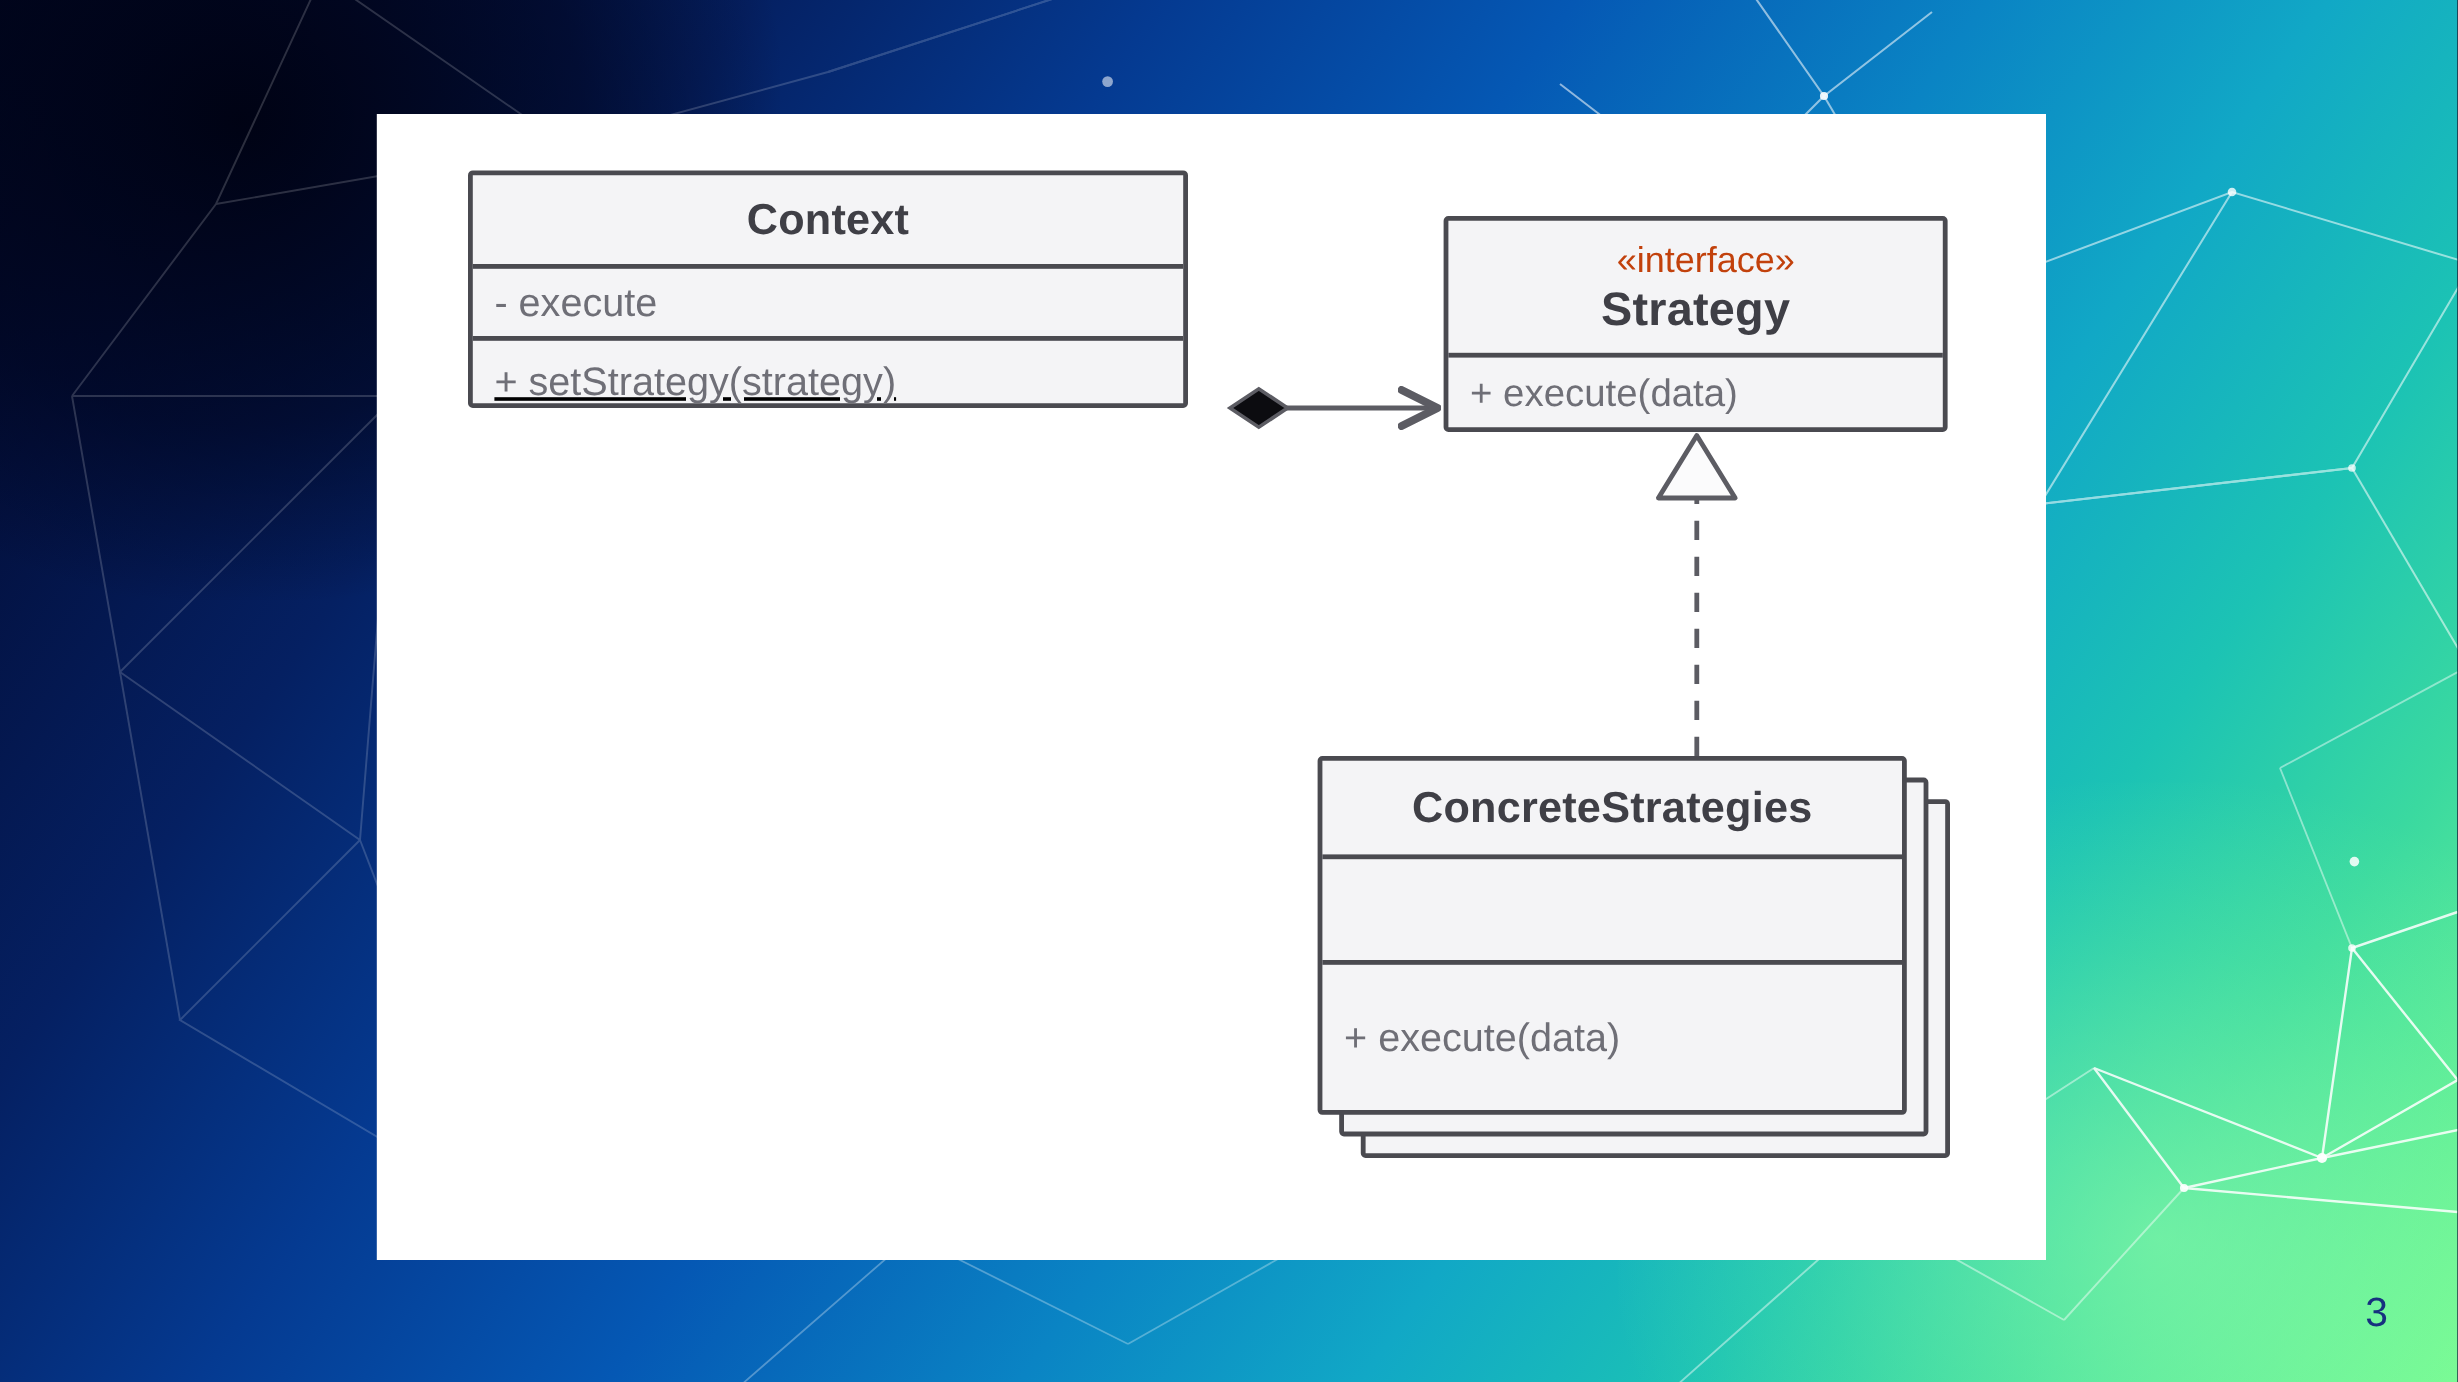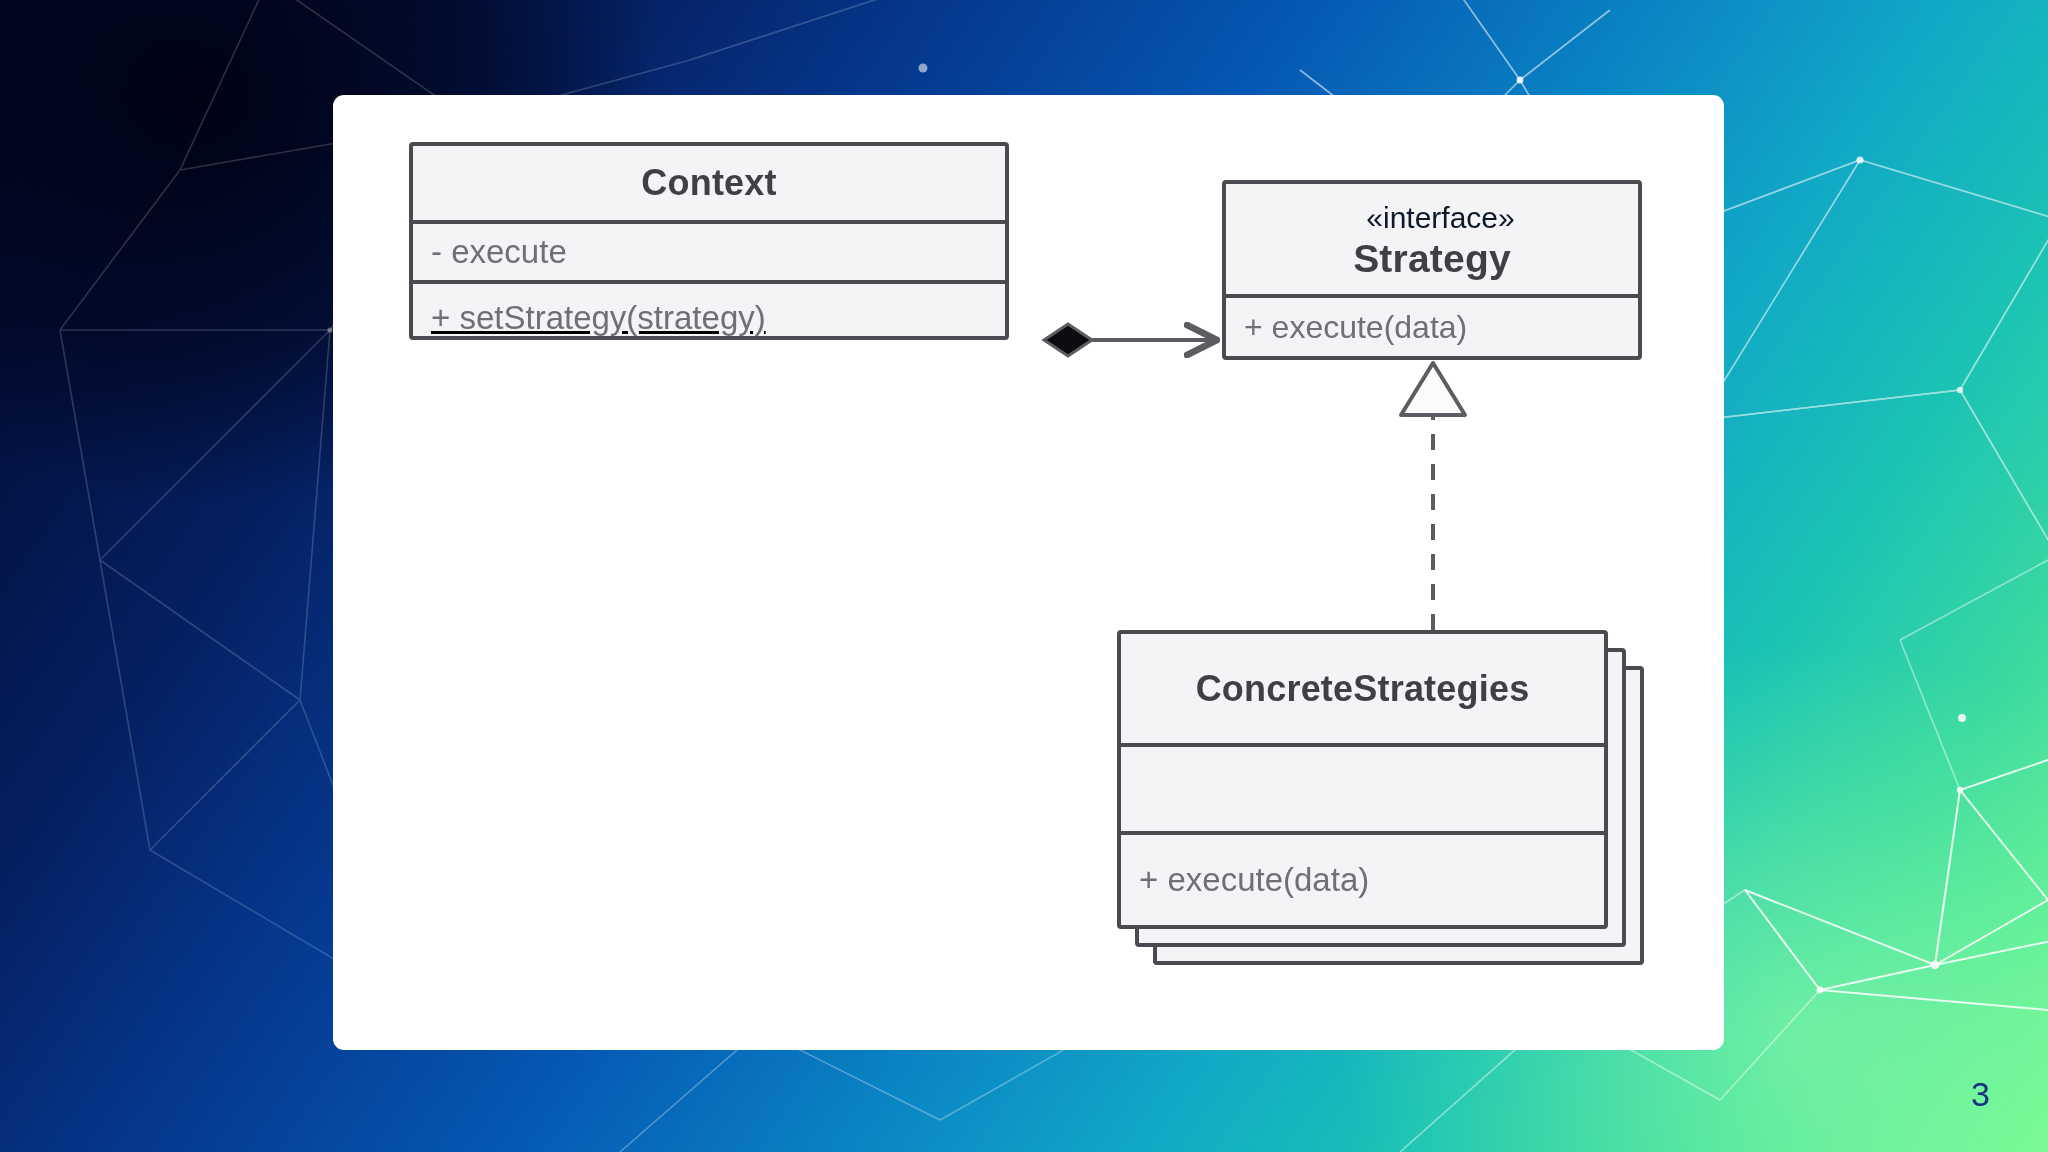--- a/index.html
+++ b/index.html
@@ -48,26 +48,25 @@
     background: radial-gradient(ellipse at center, rgba(150,255,170,0.55) 0%, rgba(120,250,160,0.22) 45%, rgba(120,250,160,0) 72%);
   }
   .bg-network {
     position: absolute;
     inset: 0;
   }
 
   
   .content-panel {
     position: absolute;
-    left: 333px;
+    left: 314px;
     top: 95px;
     width: 1391px;
     height: 955px;
     background: #ffffff;
-    border-radius: 11px;
   }
 
   
   .uml-canvas {
     position: absolute;
     inset: 0;
   }
 
   
   .uml-box {
@@ -91,21 +90,21 @@
   }
   .uml-title {
     text-align: center;
     font-weight: bold;
     color: #3f3f46;
     letter-spacing: 0.2px;
   }
   .uml-stereotype {
     text-align: center;
     font-weight: normal;
-    color: #0f172a;
+    color: #c2410c;
     padding-left: 17px;
   }
   .uml-member {
     color: #6f6f77;
     padding-left: 18px;
     white-space: nowrap;
   }
 
   
   #context-box {
@@ -148,21 +147,21 @@
     border-radius: 4px;
     box-sizing: border-box;
   }
   .stack-card-2 { left: 36px; top: 36px; width: 491px; height: 299px; }
   .stack-card-1 { left: 18px; top: 18px; width: 491px; height: 299px; }
   #concrete-box {
     left: 0; top: 0;
     width: 491px;
     height: 299px;
   }
-  #concrete-box .cs-title { height: 109px; justify-content: center; }
+  #concrete-box .cs-title { height: 78px; justify-content: center; }
   #concrete-box .cs-attrs { height: 88px; }
   #concrete-box .cs-ops   { flex: 1; }
   #concrete-box .uml-title { font-size: 36px; }
   #concrete-box .uml-member { font-size: 33px; }
 
   
   .connector-svg {
     position: absolute;
     inset: 0;
     overflow: visible;

